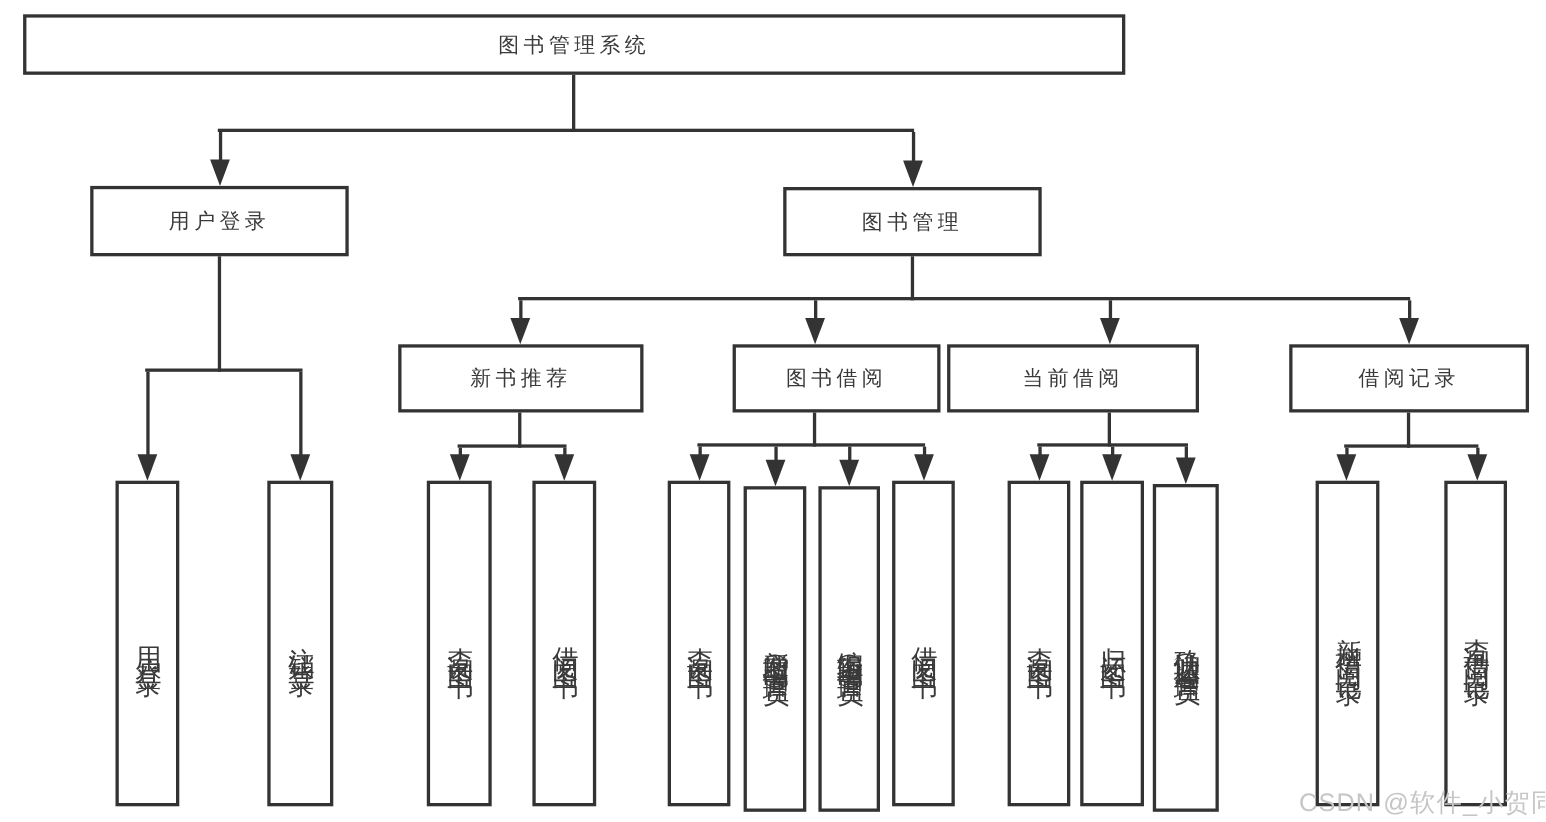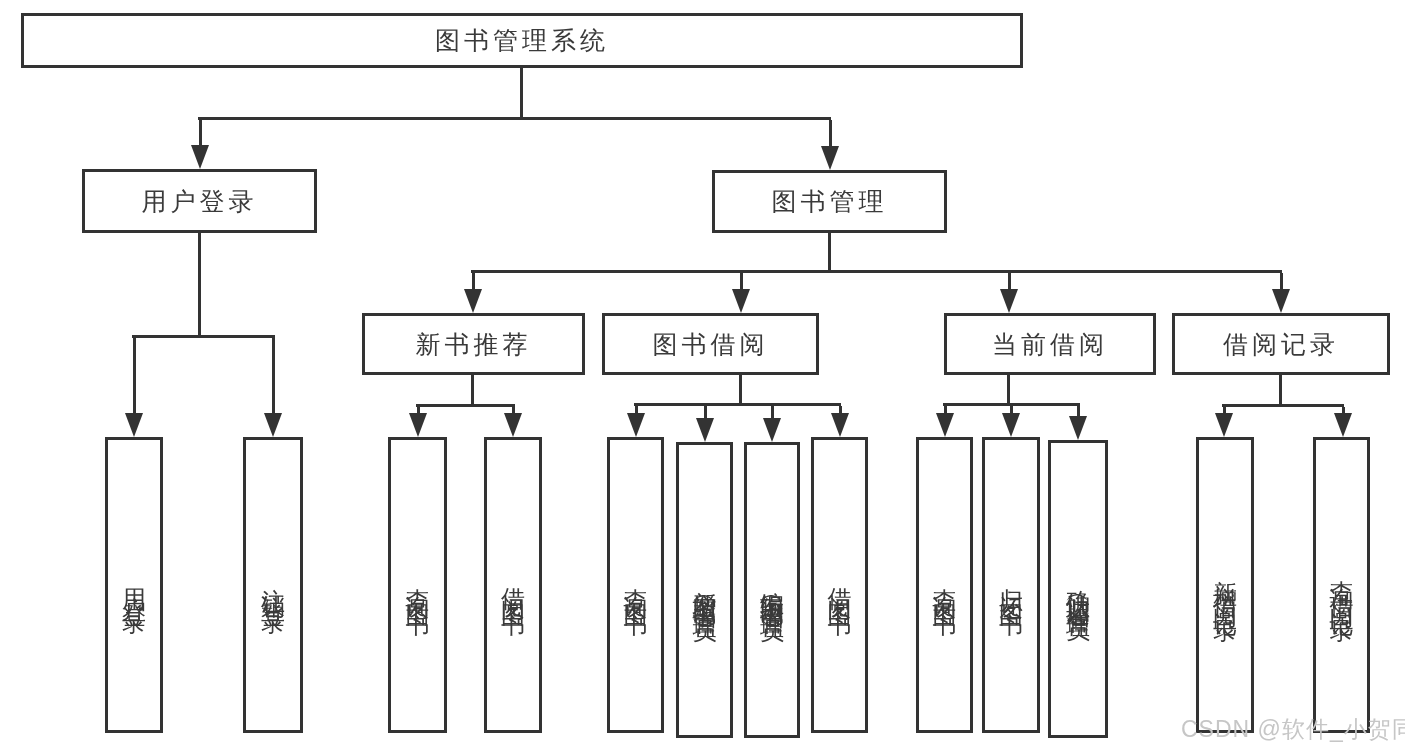--- a/index.html
+++ b/index.html
@@ -9,21 +9,21 @@
   }
   html,body{margin:0;padding:0;background:var(--bg);}
   #stage{
     position:relative;width:1405px;height:747px;background:var(--bg);
     overflow:hidden;font-family:"Liberation Sans", sans-serif;color:var(--text);
   }
   .box{
     position:absolute;background:#fff;border:3px solid var(--line);
     box-sizing:border-box;display:flex;align-items:center;justify-content:center;
   }
-  .h{font-size:25px;letter-spacing:4px;white-space:nowrap;font-family:Liberation Mono, monospace;}
+  .h{font-size:19px;letter-spacing:4px;white-space:nowrap;font-family:Liberation Mono, monospace;}
   .v span{
     writing-mode:vertical-rl;text-orientation:mixed;
     font-size:24px;letter-spacing:8px;line-height:1;white-space:nowrap;
   }
   .v.long span{letter-spacing:4px;}
   .vline{position:absolute;width:3px;background:var(--line);}
   .hline{position:absolute;height:3px;background:var(--line);}
   .arrow{position:absolute;width:18px;}
   .arrow::before{
     content:"";position:absolute;left:7.5px;top:0;bottom:18px;width:3px;background:var(--line);
@@ -42,22 +42,22 @@
 <body>
 
 <div id="stage">
 
   <div class="box h" style="left:21px;top:13px;width:1002px;height:55px">图书管理系统</div>
 
   <div class="box h" style="left:82px;top:169px;width:235px;height:64px">用户登录</div>
   <div class="box h" style="left:362px;top:313px;width:223px;height:62px">新书推荐</div>
 
   <div class="box h" style="left:712px;top:170px;width:235px;height:63px">图书管理</div>
-  <div class="box h" style="left:602px;top:313px;width:217px;height:62px">图书借阅</div>
-  <div class="box h" style="left:944px;top:313px;width:212px;height:62px">当前借阅</div>
+  <div class="box h" style="left:666px;top:313px;width:189px;height:62px">图书借阅</div>
+  <div class="box h" style="left:861px;top:313px;width:229px;height:62px">当前借阅</div>
   <div class="box h" style="left:1172px;top:313px;width:218px;height:62px">借阅记录</div>
 
   <div class="box v" style="left:105px;top:437px;width:58px;height:296px">
     <span>用户登录</span>
     </div>
   <div class="box v" style="left:243px;top:437px;width:60px;height:296px">
     <span>注销登录</span>
     </div>
 
   <div class="box v" style="left:388px;top:437px;width:59px;height:296px">

